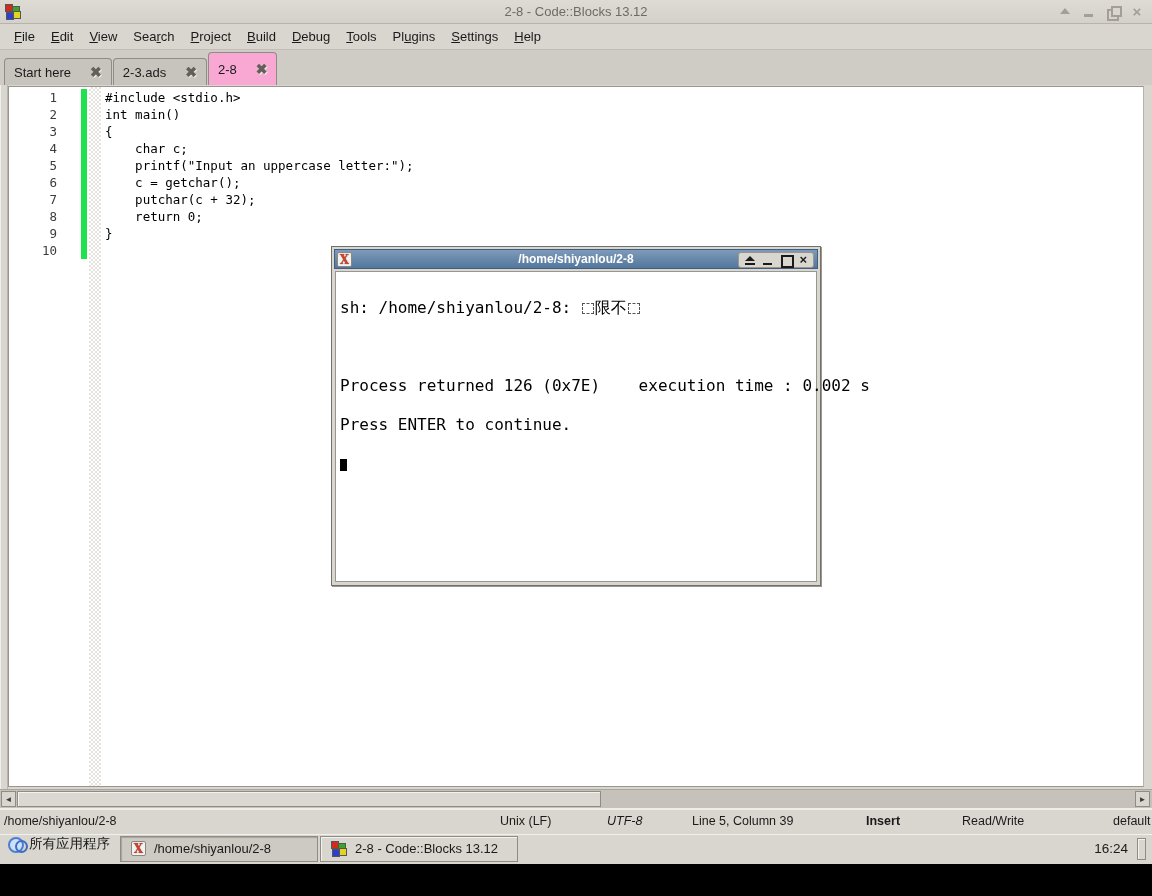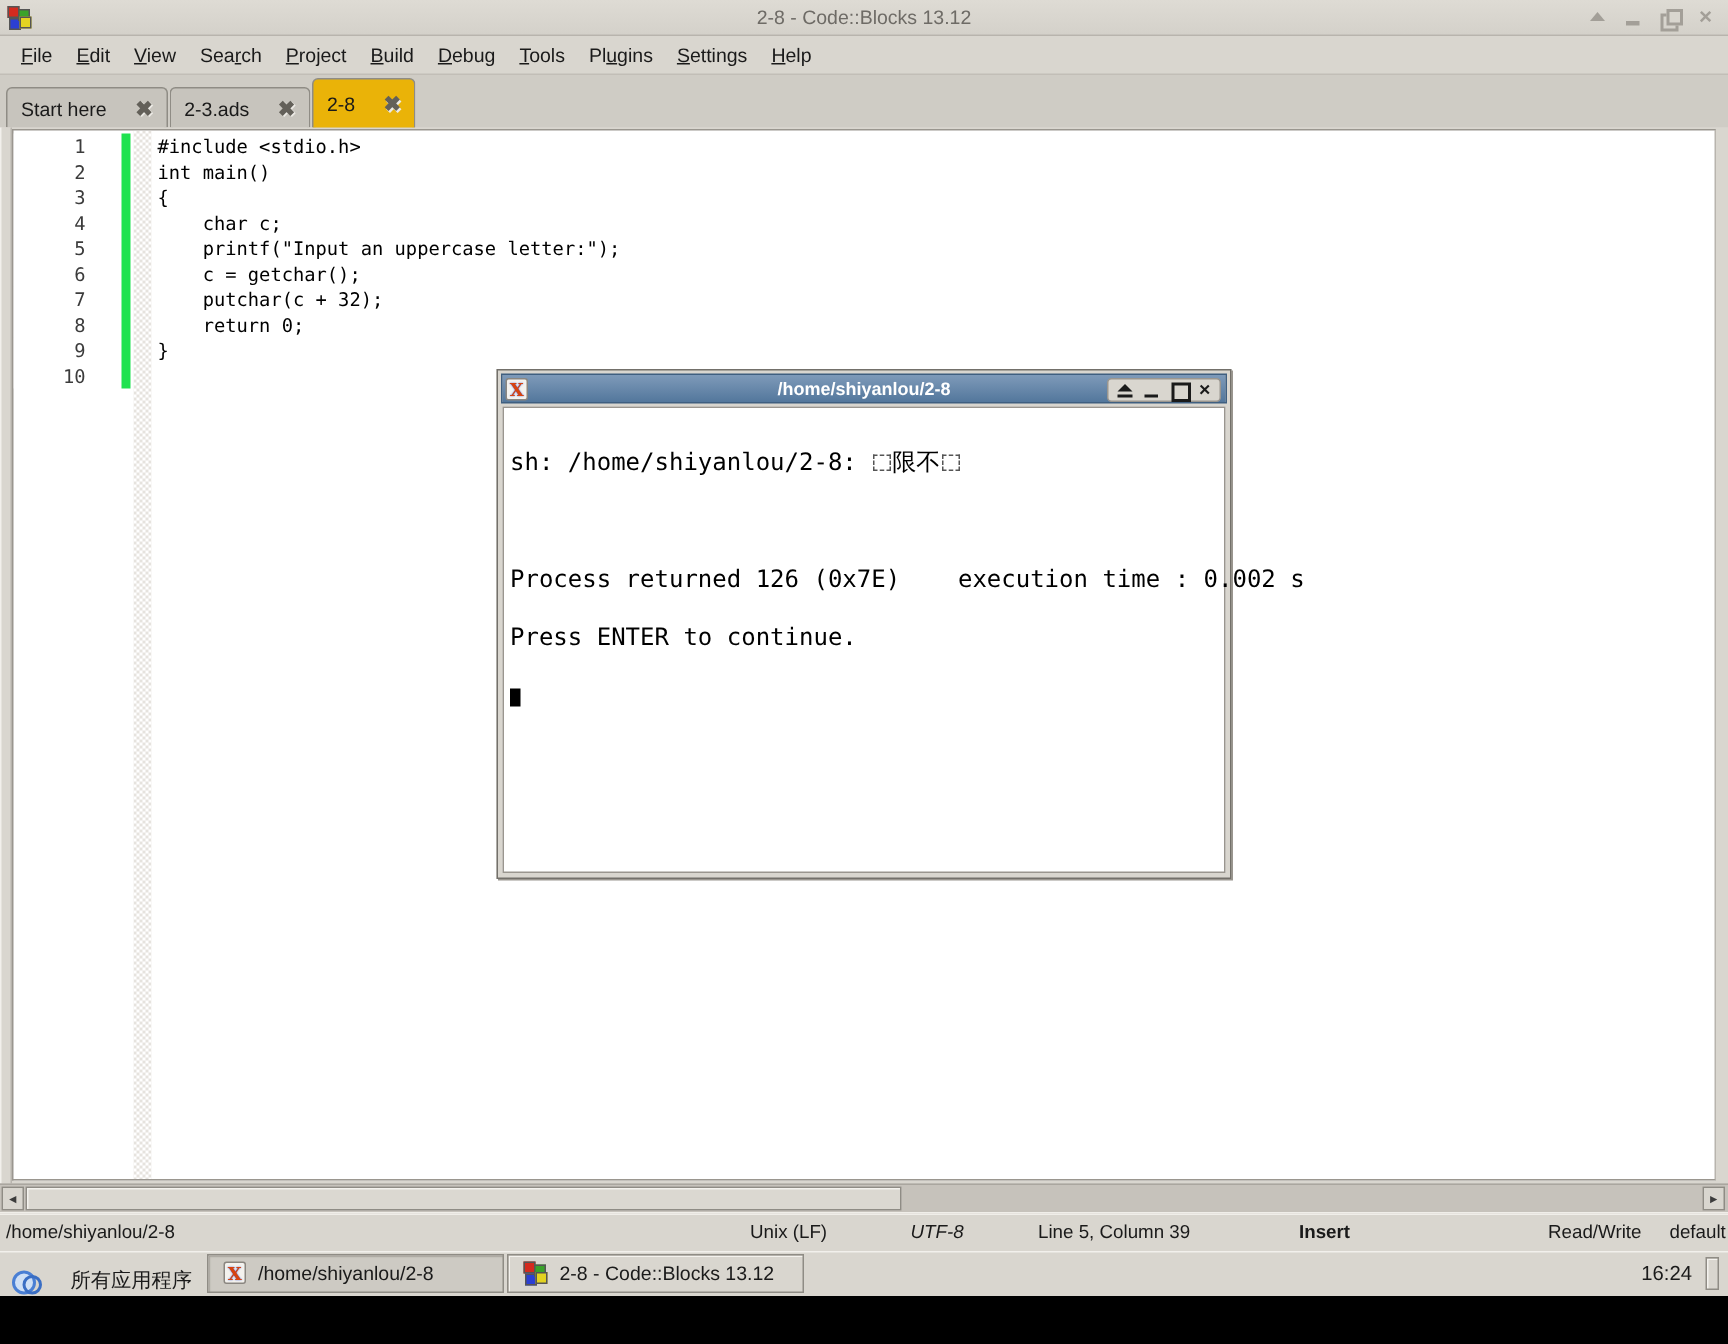--- a/index.html
+++ b/index.html
@@ -39,21 +39,21 @@
              padding-left:6px; border-bottom:1px solid #c2beb7; }
   .menu-item { padding:3px 8px; font-size:13px; color:#1a1a1a; cursor:default; }
   .u { text-decoration:underline; }
 
   
   .tabbar { height:35px; background:#cfccc5; position:relative; padding-left:4px;
             display:flex; align-items:flex-end; }
   .tab { display:flex; align-items:center; gap:19px; padding:0 9px;
          border:1px solid #8f8c85; border-bottom:none; border-radius:4px 4px 0 0;
          background:#c7c4bd; height:27px; margin-right:1px; font-size:13px; color:#1a1a1a; }
-  .tab.active { background:#eab308; height:33px; position:relative; z-index:2; }
+  .tab.active { background:#f9a8d4; height:33px; position:relative; z-index:2; }
   .tab-close { font-size:14px; font-weight:bold; color:#636059; line-height:1;
                text-shadow:1px 1px 0 #eceae5; }
 
   
   .main-area { position:relative; height:704px; background:#d9d6cf; display:flex; }
   .left-strip { width:8px; background:#d9d6cf; border-right:1px solid #b8b4ad;
                 border-left:1px solid #f2f0ec; }
   .editor { flex:1; margin:1px 8px 2px 0; background:#fff;
             border:1px solid #9a968f; border-right:1px solid #b8b4ad;
             position:relative; overflow:hidden;
@@ -118,21 +118,21 @@
 
   
   .statusbar { height:24px; background:#d9d6cf; border-top:1px solid #f0eee9;
                position:relative; font-size:12.5px; color:#1a1a1a; }
   .statusbar span { position:absolute; top:4px; }
 
   
   .taskbar { position:absolute; left:0; top:834px; width:1152px; height:28px;
              background:#d9d6cf; border-top:1px solid #f2f0ec; display:flex;
              align-items:center; }
-  .appmenu { display:flex; align-items:flex-end; gap:21px; padding:0 10px 0 8px;
+  .appmenu { display:flex; align-items:flex-start; gap:3px; padding:0 10px 0 8px;
              height:28px; font-size:13.5px; color:#1a1a1a; }
   .appmenu-icon { position:relative; width:18px; height:18px; }
   .appmenu-icon::before { content:""; position:absolute; left:0; top:2px; width:12px;
       height:12px; border:2px solid #4a7fd4; border-radius:50%; background:#cfe0f6; }
   .appmenu-icon::after { content:""; position:absolute; left:7px; top:5px; width:9px;
       height:9px; border:2px solid #3a6ec4; border-radius:50%; }
   .taskbtn { display:flex; align-items:center; gap:8px; height:26px; padding:0 10px;
              font-size:13px; color:#1a1a1a; margin-right:2px; min-width:198px; }
   .taskbtn.pressed { background:#cdcac3; border:1px solid #8f8c85;
                      box-shadow:inset 1px 1px 1px #a8a49d; }
@@ -246,21 +246,21 @@
     <div class="hs-thumb"></div>
     <div class="hs-btn hs-right">►</div>
   </div>
 
   <div class="statusbar">
     <span style="left:4px;">/home/shiyanlou/2-8</span>
     <span style="left:500px;">Unix (LF)</span>
     <span style="left:607px;font-style:italic;">UTF-8</span>
     <span style="left:692px;">Line 5, Column 39</span>
     <span style="left:866px;font-weight:bold;">Insert</span>
-    <span style="left:1032px;">Read/Write</span>
+    <span style="left:962px;">Read/Write</span>
     <span style="left:1113px;">default</span>
   </div>
 
   <div class="terminal">
     <div class="term-titlebar">
       <span class="xterm-icon">X</span>
       <span class="term-title">/home/shiyanlou/2-8</span>
       <span class="term-btns">
         <span class="tb tb-eject"></span>
         <span class="tb tb-min"></span>

